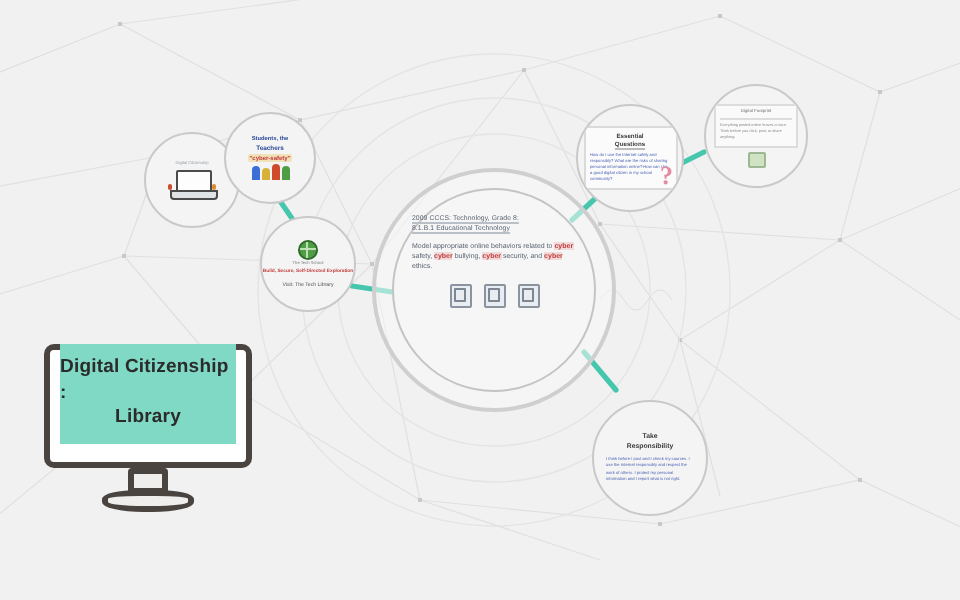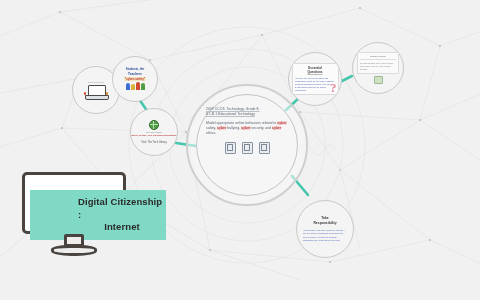--- a/index.html
+++ b/index.html
@@ -126,23 +126,23 @@
   .r-b{font-size:2.1px;line-height:1.55;color:#4b63b5;text-align:left;width:44px;margin-top:1.5px;}
 
   
   #monitor{position:absolute;left:22px;top:172px;width:104px;height:88px;}
   .mon-frame{
     position:absolute;left:0;top:0;width:104px;height:62px;
     border:3.2px solid #4a4440;border-radius:5px;background:#ffffff;
     box-sizing:border-box;
   }
   .mon-screen{
-    position:absolute;left:8px;top:18px;width:88px;height:50px;
+    position:absolute;left:8px;top:0;width:88px;height:50px;
     background:#7fd9c4;display:flex;flex-direction:column;
-    align-items:center;justify-content:center;padding-left:48px;
+    align-items:center;justify-content:center;
   }
   .mon-line{font-size:9.5px;font-weight:bold;color:#2b2b2b;line-height:1.35;letter-spacing:.1px;}
   .mon-neck{
     position:absolute;left:42px;top:62px;width:20px;height:13px;
     background:#efeeec;border:3px solid #4a4440;border-radius:2px;box-sizing:border-box;
   }
   .mon-base{
     position:absolute;left:29px;top:73px;width:46px;height:11px;
     background:#efeeec;border:3px solid #4a4440;border-radius:40% 40% 45% 45%;box-sizing:border-box;
   }
@@ -284,19 +284,19 @@
   <div class="node" id="node-resp">
     <div class="r-t1">Take</div>
     <div class="r-t2">Responsibility</div>
     <div class="r-b">I think before I post and I check my sources. I use the Internet responsibly and respect the work of others. I protect my personal information and I report what is not right.</div>
   </div>
 
   <div id="monitor">
     <div class="mon-frame"></div>
     <div class="mon-screen">
       <div class="mon-line">Digital Citizenship :</div>
-      <div class="mon-line">Internet</div>
+      <div class="mon-line">Library</div>
     </div>
     <div class="mon-neck"></div>
     <div class="mon-base"></div>
   </div>
 
 </div>
 
 </body></html>

